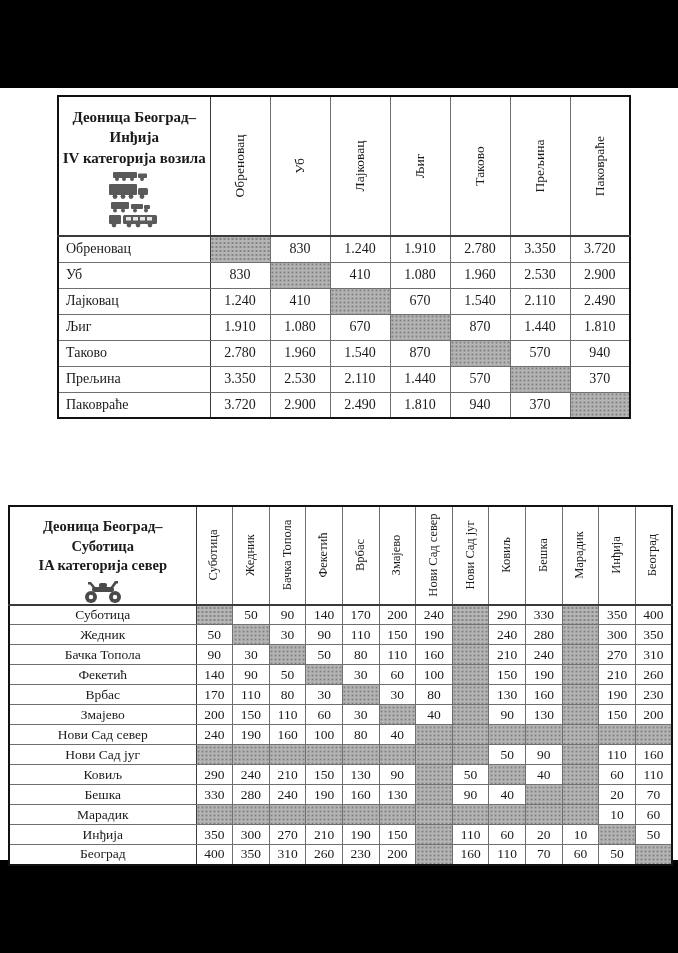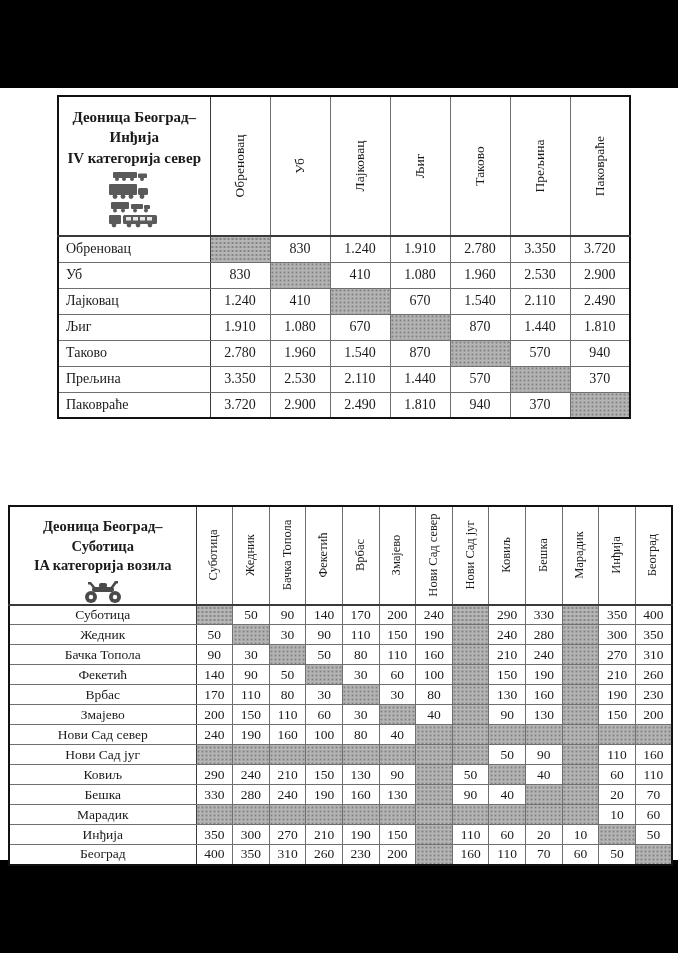--- a/index.html
+++ b/index.html
@@ -73,21 +73,21 @@
           <col>
           <col>
           <col>
         </colgroup>
         <thead>
           <tr>
             <th class="title-cell">
               <div class="title">
                 <div>Деоница Београд–</div>
                 <div>Инђија</div>
-                <div>IV категорија север</div>
+                <div>IV категорија возила</div>
               </div>
               <div class="icon-box">
   <svg width="58" height="58" viewBox="0 0 58 58" aria-hidden="true">
     <g fill="#5a5a5a" stroke="none">
       <rect x="8" y="2" width="24" height="6" rx="1"></rect>
       <rect x="33" y="3.5" width="9" height="4.5" rx="1"></rect>
       <circle cx="12" cy="9" r="2"></circle>
                     <circle cx="19" cy="9" r="2"></circle>
                     <circle cx="27" cy="9" r="2"></circle>
                     <circle cx="37" cy="9" r="2"></circle>
@@ -232,21 +232,21 @@
           <col>
           <col>
           <col>
         </colgroup>
         <thead>
           <tr>
             <th class="title-cell">
               <div class="title">
                 <div>Деоница Београд–</div>
                 <div>Суботица</div>
-                <div>IA категорија возила</div>
+                <div>IA категорија север</div>
               </div>
               <div class="icon-box">
   <svg width="42" height="26" viewBox="0 0 42 26" aria-hidden="true">
     <g fill="#4a4a4a" stroke="none">
       <circle cx="9" cy="19" r="6"></circle>
                     <circle cx="9" cy="19" r="2.2" fill="#ffffff"></circle>
       <circle cx="33" cy="19" r="6"></circle>
                     <circle cx="33" cy="19" r="2.2" fill="#ffffff"></circle>
       <rect x="10" y="9" width="22" height="5" rx="2.5"></rect>
       <rect x="17" y="5" width="8" height="5" rx="2"></rect>

